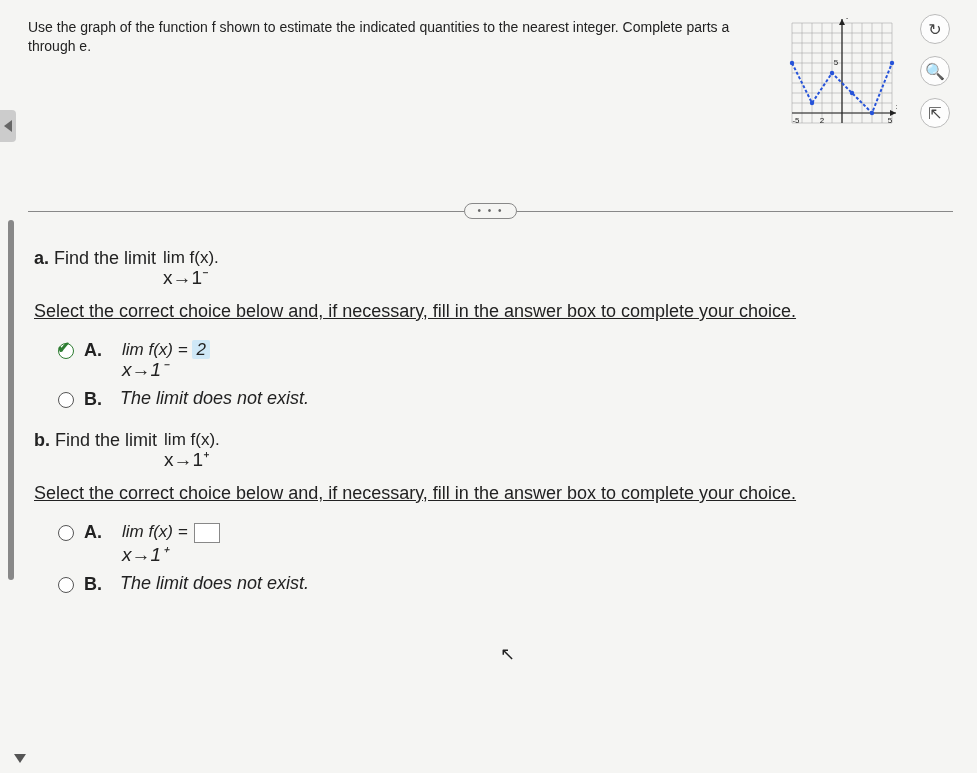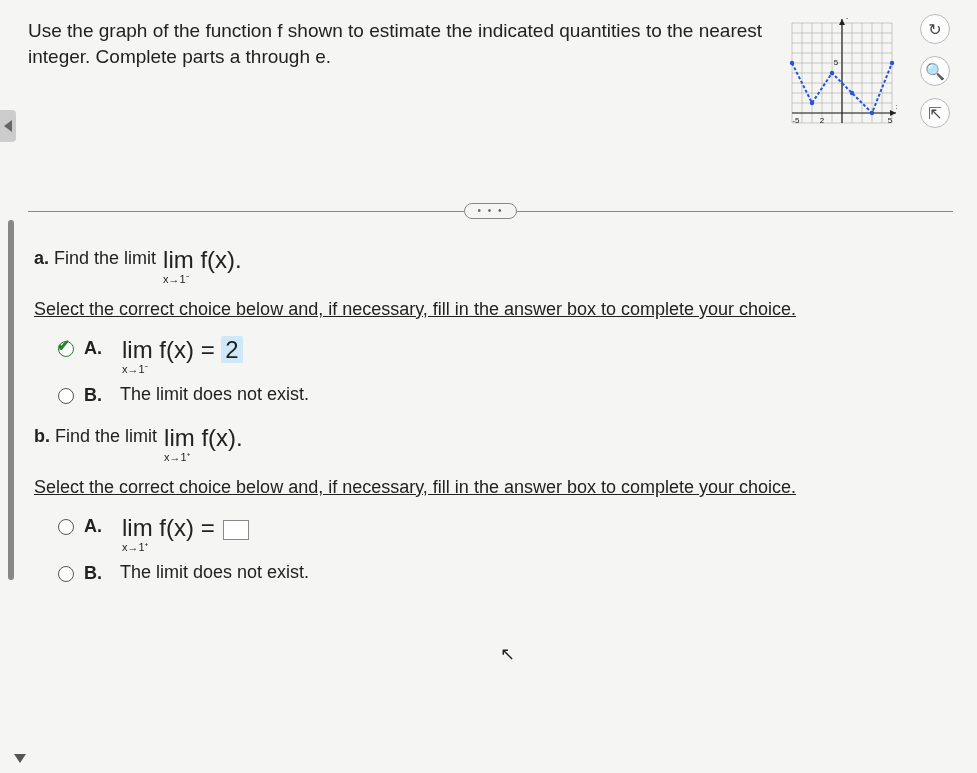--- a/index.html
+++ b/index.html
@@ -19,21 +19,21 @@
     height: 100%;
     position: relative;
   }
   .header-row {
     display: flex;
     align-items: flex-start;
     gap: 16px;
   }
   .instructions {
     flex: 1;
-    font-size: 19px;
+    font-size: 14px;
     color: #222;
     line-height: 1.35;
     padding-right: 8px;
   }
   .graph-area {
     width: 110px;
     flex-shrink: 0;
     margin-right: 4px;
   }
   .tool-col {
@@ -114,22 +114,22 @@
     color: #222;
   }
   .part-label { font-weight: bold; }
   .limit-block {
     display: inline-block;
     vertical-align: top;
     text-align: left;
     line-height: 1;
     margin: 0 2px;
   }
-  .limit-top { font-size: 24px; }
-  .limit-bot { font-size: 11px; display:block; margin-top:2px; }
+  .limit-top { font-size: 17px; }
+  .limit-bot { font-size: 19px; display:block; margin-top:2px; }
   .question { margin-bottom: 6px; }
   .instr-line { margin: 14px 0 18px 0; text-decoration: underline; }
   .choice {
     display: flex;
     align-items: flex-start;
     gap: 10px;
     margin: 10px 0 10px 24px;
   }
   .radio {
     width: 16px; height: 16px;
@@ -145,21 +145,21 @@
   }
   .radio.checked::after {
     content: "✔";
     position: absolute;
     left: -2px; top: -6px;
     font-size: 16px;
     color: #2e7d32;
     font-weight: bold;
   }
   .choice-label { font-weight: bold; margin-right: 6px; min-width:20px;}
-  .choice-body { line-height: 1.1; }
+  .choice-body { line-height: 1.1; font-style: italic; }
   .answer-filled {
     background: #cfe8f7;
     padding: 0 4px;
     border-radius: 2px;
   }
   .answer-box {
     display: inline-block;
     width: 26px;
     height: 20px;
     border: 1px solid #888;

